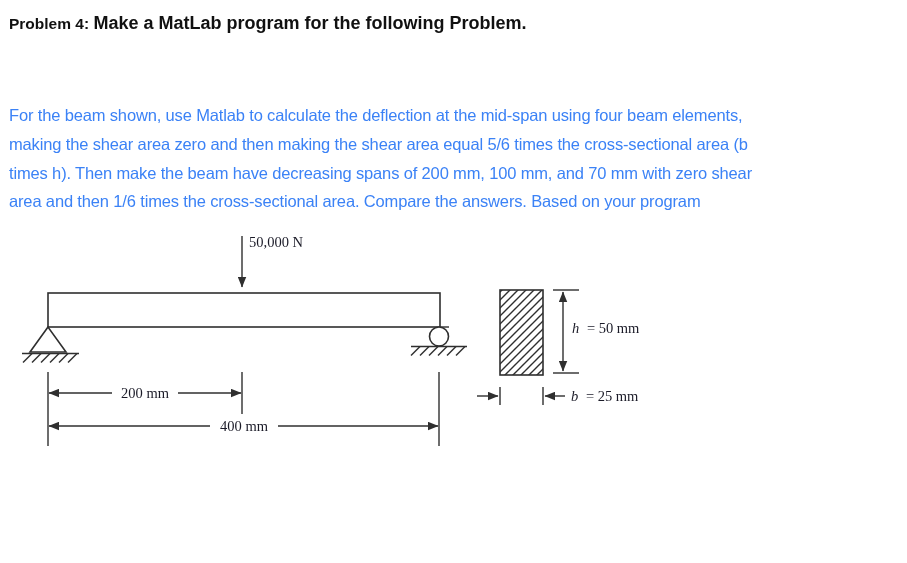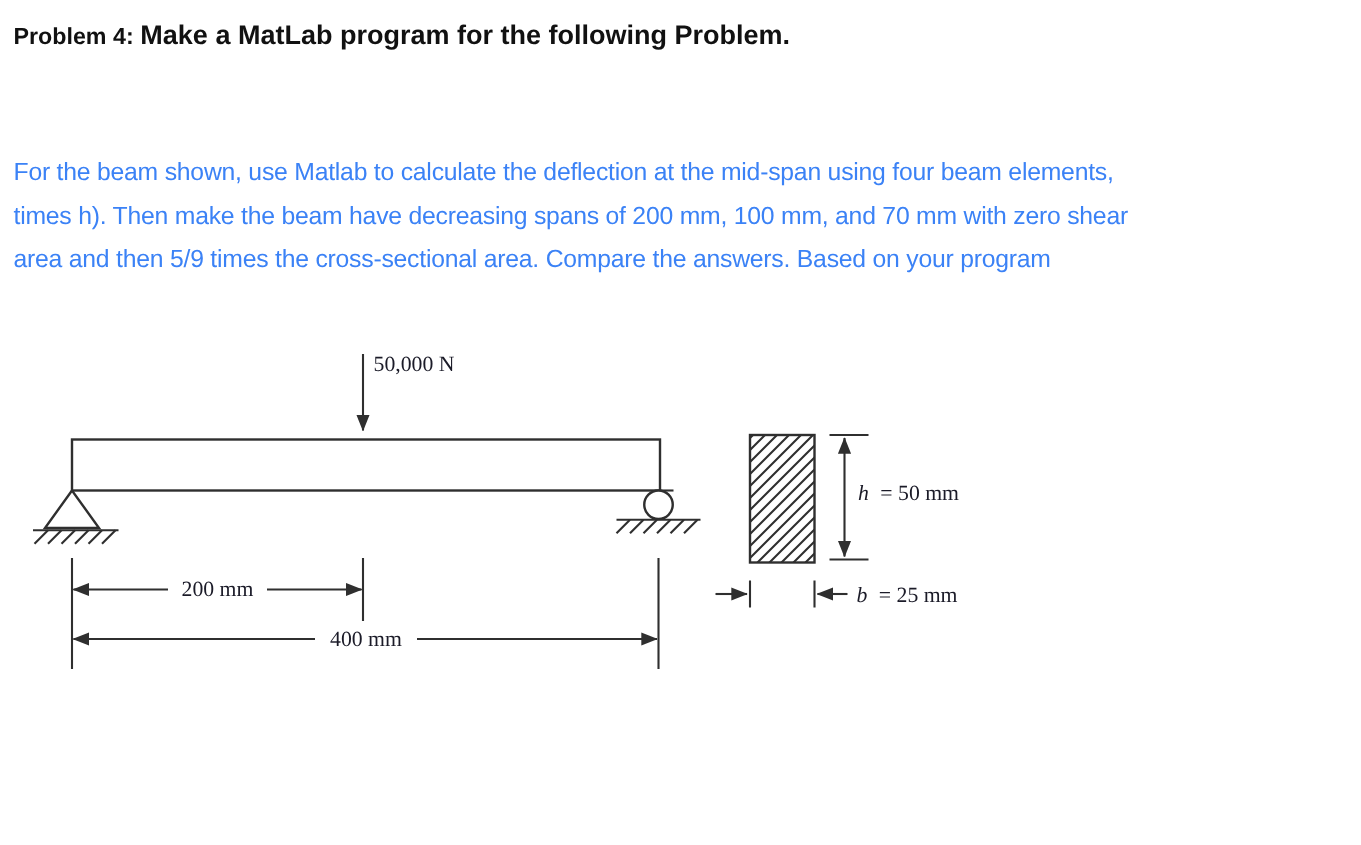--- a/index.html
+++ b/index.html
@@ -68,22 +68,23 @@
 
 <div id="page">
 
   <div class="title">
     <span class="t-label">Problem 4:</span>
     <span class="t-text">Make a MatLab program for the following Problem.</span>
   </div>
 
   <div class="problem-text">
     <div class="pline">For the beam shown, use Matlab to calculate the deflection at the mid-span using four beam elements,</div>
+    <div class="pline">making the shear area zero and then making the shear area equal 5/6 times the cross-sectional area (b</div>
     <div class="pline">times h). Then make the beam have decreasing spans of 200 mm, 100 mm, and 70 mm with zero shear</div>
-    <div class="pline">area and then 5/9 times the cross-sectional area. Compare the answers. Based on your program</div>
+    <div class="pline">area and then 1/6 times the cross-sectional area. Compare the answers. Based on your program</div>
   </div>
 
   <svg class="diagram" width="907" height="563" viewBox="0 0 907 563">
     <defs>
       <marker id="arr" viewBox="0 0 10 8" refX="9.5" refY="4" markerWidth="11" markerHeight="9" markerUnits="userSpaceOnUse" orient="auto-start-reverse">
         <path d="M0,0 L10,4 L0,8 z" fill="#2f2f2f"></path>
       </marker>
       <pattern id="hatch" width="8" height="8" patternUnits="userSpaceOnUse">
         <path d="M0,8 L8,0 M-2,2 L2,-2 M6,10 L10,6" stroke="#2f2f2f" stroke-width="1.4" fill="none"></path>
       </pattern>

